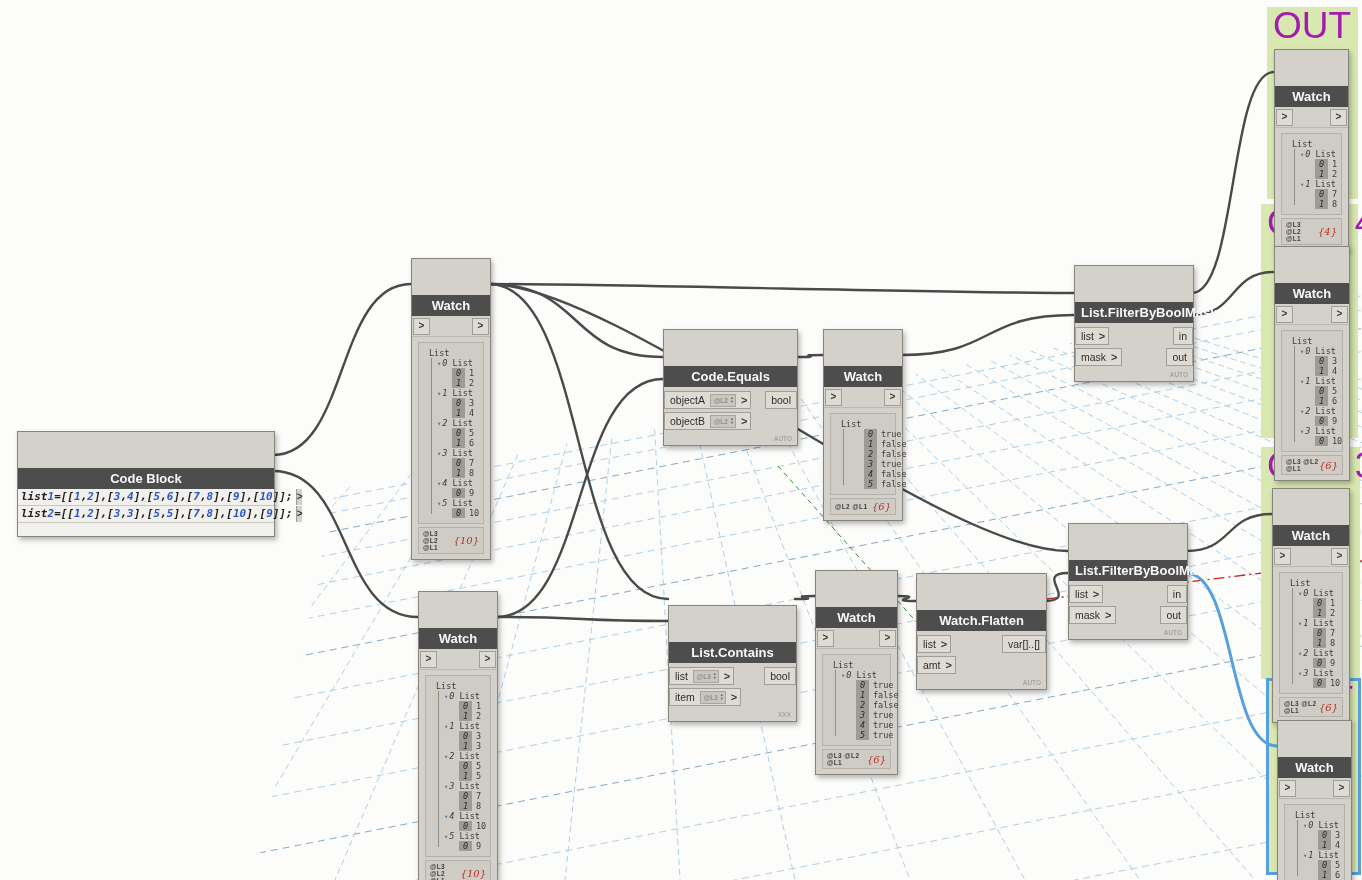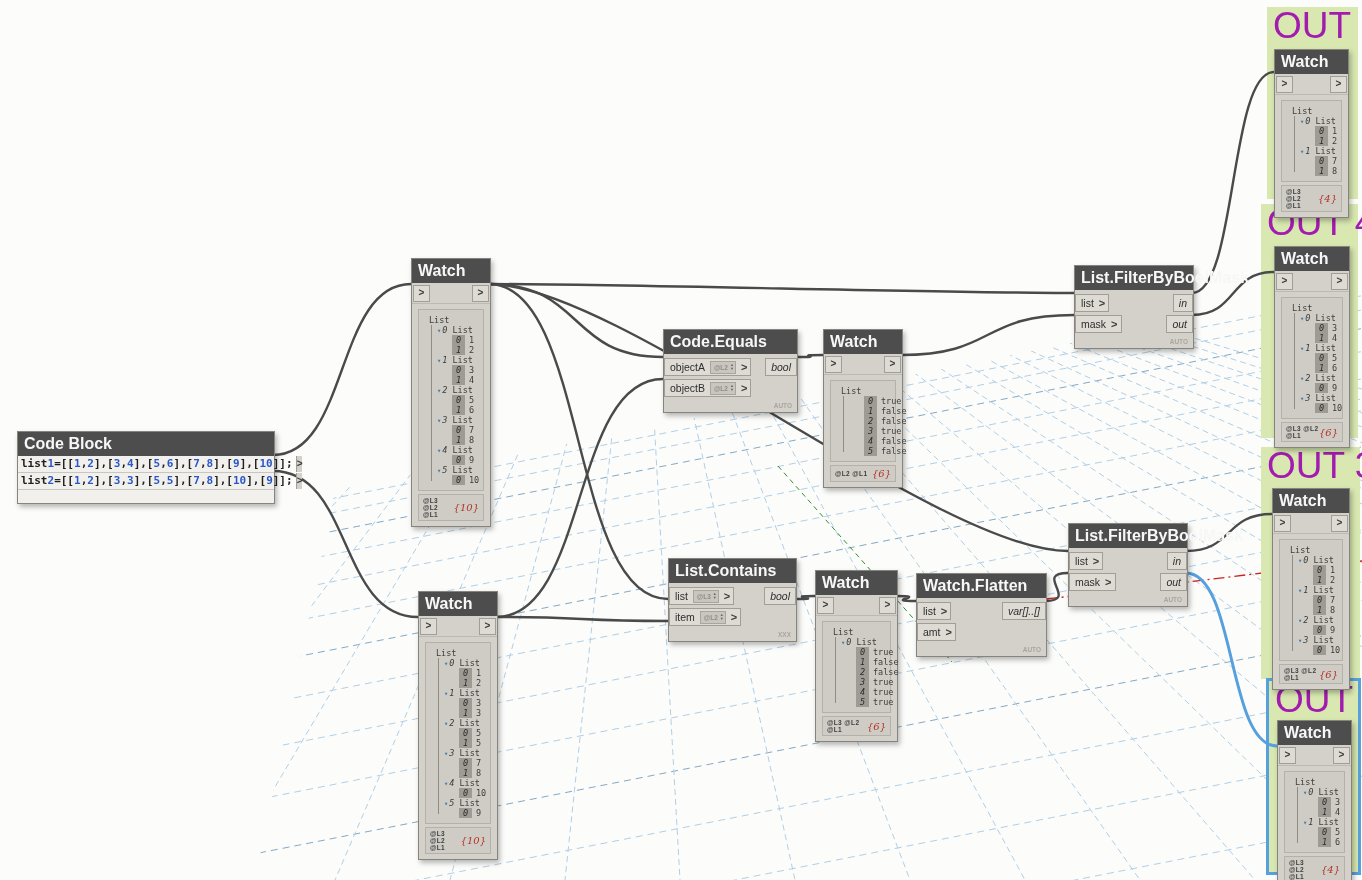--- a/index.html
+++ b/index.html
@@ -3,21 +3,21 @@
 <meta charset="utf-8">
 <style>
   html,body{margin:0;padding:0;background:#9a9a9a;font-family:"Liberation Sans",sans-serif;}
   #stage{position:relative;width:1362px;height:880px;overflow:hidden;background:#fcfcfb;}
   #bg,#wires{position:absolute;left:0;top:0;width:1362px;height:880px;}
   #bg{z-index:0;} #wires{z-index:2;pointer-events:none;}
   .group{position:absolute;z-index:1;background:#d8e8b0;}
   .group.selected{outline:3px solid #55a0dd;}
   .group-label{font-size:37px;color:#a21caf;padding:3px 4px 0 6px;line-height:32px;white-space:nowrap;}
   .node{position:absolute;z-index:3;background:#d4d1ca;border:1px solid #87847e;box-shadow:2px 3px 5px rgba(0,0,0,.28);}
-  .nhead{background:#4d4d4d;color:#f7f7f7;font-weight:bold;font-size:16px;padding:3px 6px;white-space:nowrap;}
+  .nhead{background:#4d4d4d;color:#f7f7f7;font-weight:bold;font-size:13px;text-align:center;padding:3px 6px;white-space:nowrap;margin-top:36px;}
   
   .portrow{height:20px;display:flex;justify-content:space-between;align-items:center;padding:0 1px;border-bottom:1px solid #bdbab4;}
   .port{width:15px;height:15px;background:#dedbd5;border:1px solid #a19e98;color:#3d3d3d;font-weight:bold;font-size:10px;line-height:13px;text-align:center;}
   .wcontent{margin:5px 6px 3px 6px;background:#cfccc5;border:1px solid #b4b1aa;padding:5px 3px 5px 5px;position:relative;}
   .wcontent::before{content:'';position:absolute;left:12px;top:15px;bottom:9px;width:1px;background:#8f8c86;}
   .trow{height:10px;line-height:10px;font-family:"DejaVu Sans Mono",monospace;font-size:8.5px;color:#3d3d3d;white-space:nowrap;position:relative;}
   .trow.root{padding-left:5px;}
   .trow.branch{padding-left:13px;}
   .tri{color:#4a7aa8;font-size:7px;margin-right:1px;}
   .bidx{font-style:italic;}
@@ -27,26 +27,26 @@
   .levels{font-size:6.5px;font-weight:bold;color:#3d3d3d;letter-spacing:.4px;}
   .count{font-family:"DejaVu Serif",serif;font-style:italic;font-size:10px;color:#b2342a;}
   
   .fbody{position:relative;padding:2px 0 0 0;}
   .frow{display:flex;align-items:center;height:20px;margin:1px 0;}
   .fin{display:flex;align-items:center;background:#dedbd5;border:1px solid #a19e98;height:16px;padding:0 3px 0 5px;font-size:10.5px;color:#2e2e2e;}
   .chev{font-weight:bold;color:#3d3d3d;margin-left:5px;font-size:11px;}
   .spin{display:flex;align-items:center;background:#c9c6c0;border:1px solid #a8a59f;height:11px;margin-left:5px;padding:0 1px 0 3px;}
   .spin .lvl{font-size:6.5px;color:#908d87;font-weight:bold;}
   .spin .arrows{display:flex;flex-direction:column;font-size:4px;line-height:4px;color:#6a6761;margin-left:2px;}
-  .fout{margin-left:auto;background:#dedbd5;border:1px solid #a19e98;height:16px;display:flex;align-items:center;padding:0 5px;font-size:10.5px;color:#2e2e2e;font-style:italic;}
+  .fout{margin-left:auto;background:#dedbd5;border:1px solid #a19e98;height:16px;display:flex;align-items:center;padding:0 5px;font-size:10.5px;color:#2e2e2e;}
   .lacing{text-align:right;font-size:6.5px;font-weight:bold;color:#a9a59e;padding:3px 5px 3px 0;}
   
   .cbody{background:#f2f0ec;}
   .cline{display:flex;align-items:stretch;border-bottom:1px solid #c9c6c0;}
-  .ctext{flex:1;font-family:"DejaVu Sans Mono",monospace;font-weight:bold;font-size:11px;line-height:16px;color:#1f1f1f;padding:0 3px;white-space:pre;}
+  .ctext{flex:1;font-family:"DejaVu Sans Mono",monospace;font-weight:bold;font-size:11px;line-height:16px;color:#1f1f1f;padding:0 3px;white-space:pre;font-style:italic;}
   .ctext .num{color:#2a57c6;}
   .cport{width:15px;background:#d4d1ca;border-left:1px solid #a19e98;color:#3d3d3d;font-weight:bold;font-size:10px;text-align:center;line-height:16px;}
   .cpad{height:13px;}
 </style>
 </head>
 <body>
 
 <div id="stage">
   <svg id="bg">
       <defs>
@@ -285,21 +285,21 @@
             <span class="">mask</span>
             <span class="chev">&gt;</span>
           </div>
           <div class="fout">
             <span class="">out</span>
           </div>
         </div>
       </div>
     <div class="lacing">AUTO</div>
   </div>
-    <div class="node" style="left: 668px; top: 558px; width: 127px;">
+    <div class="node" style="left: 668px; top: 605px; width: 127px;">
     <div class="nhead">List.Contains</div>
     <div class="fbody">
         <div class="frow">
           <div class="fin">
             <span class="">list</span>
             <div class="spin">
               <span class="lvl">@L3</span>
               <div class="arrows">
                 <span class="">▲</span>
                 <span class="">▼</span>

